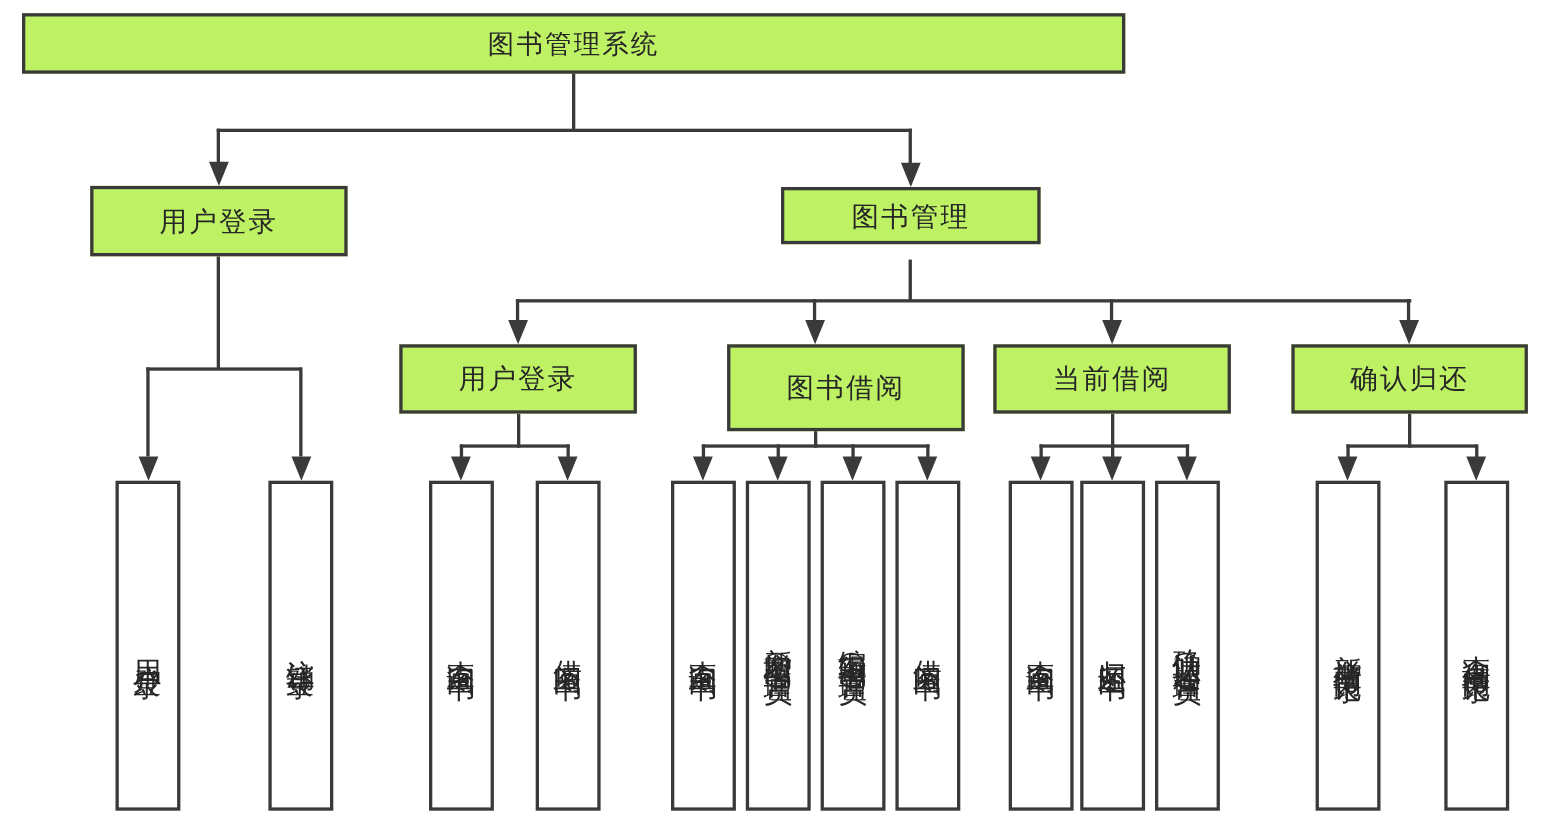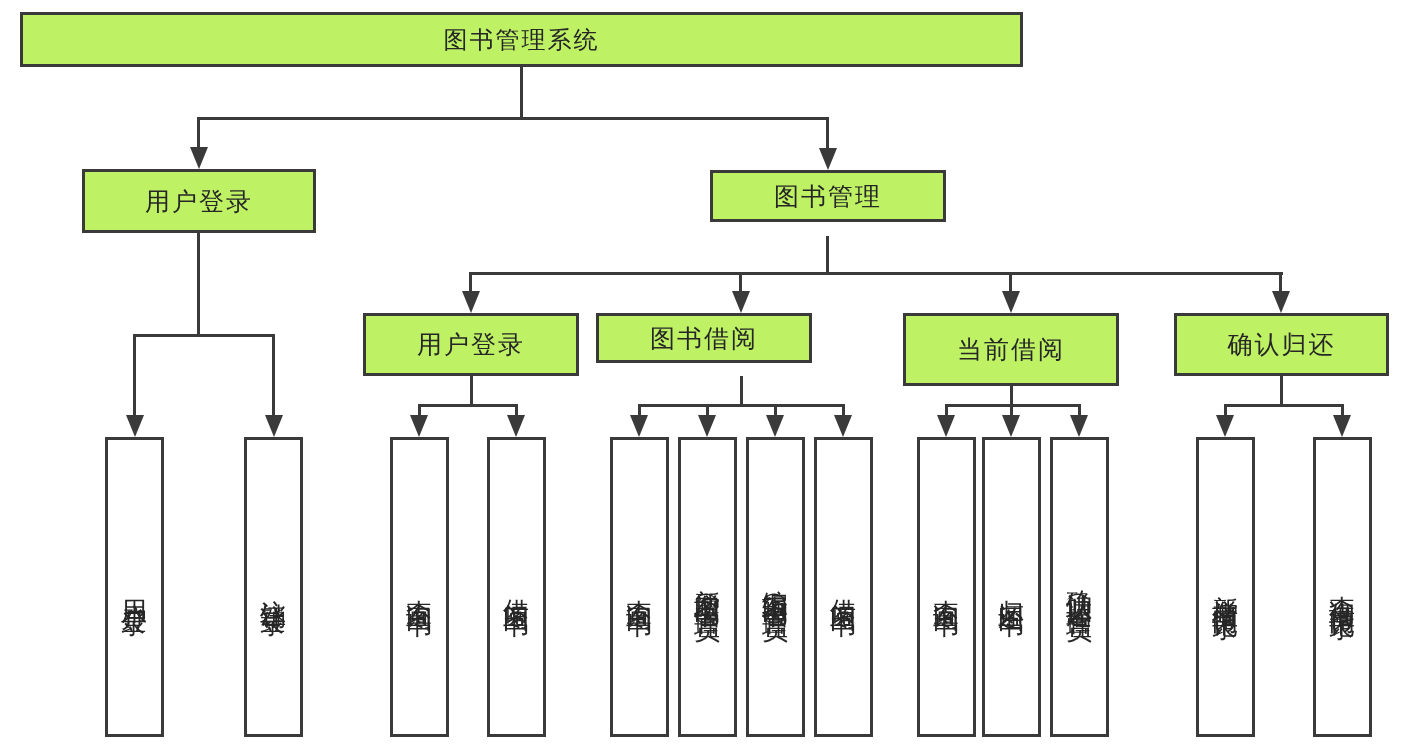--- a/index.html
+++ b/index.html
@@ -94,24 +94,24 @@
   <div class="vline" style="left:739px;top:272px;height:20px"></div>
   <div class="arrow" style="left:732px;top:291px"></div>
   <div class="vline" style="left:1009px;top:272px;height:20px"></div>
   <div class="arrow" style="left:1002px;top:291px"></div>
   <div class="vline" style="left:1279px;top:272px;height:20px"></div>
   <div class="arrow" style="left:1272px;top:291px"></div>
 
   <div class="box" style="left:363px;top:313px;width:216px;height:63px">
     <span>用户登录</span>
   </div>
-  <div class="box" style="left:596px;top:313px;width:216px;height:50px">
+  <div class="box" style="left:661px;top:313px;width:216px;height:79px">
     <span>图书借阅</span>
   </div>
-  <div class="box" style="left:903px;top:313px;width:216px;height:73px">
+  <div class="box" style="left:903px;top:313px;width:216px;height:63px">
     <span>当前借阅</span>
   </div>
   <div class="box" style="left:1174px;top:313px;width:215px;height:63px">
     <span>确认归还</span>
   </div>
 
   <div class="vline" style="left:470px;top:376px;height:31px"></div>
   <div class="hline" style="left:418px;top:404px;width:100px"></div>
   <div class="vline" style="left:418px;top:404px;height:12px"></div>
   <div class="arrow" style="left:410px;top:415px"></div>

